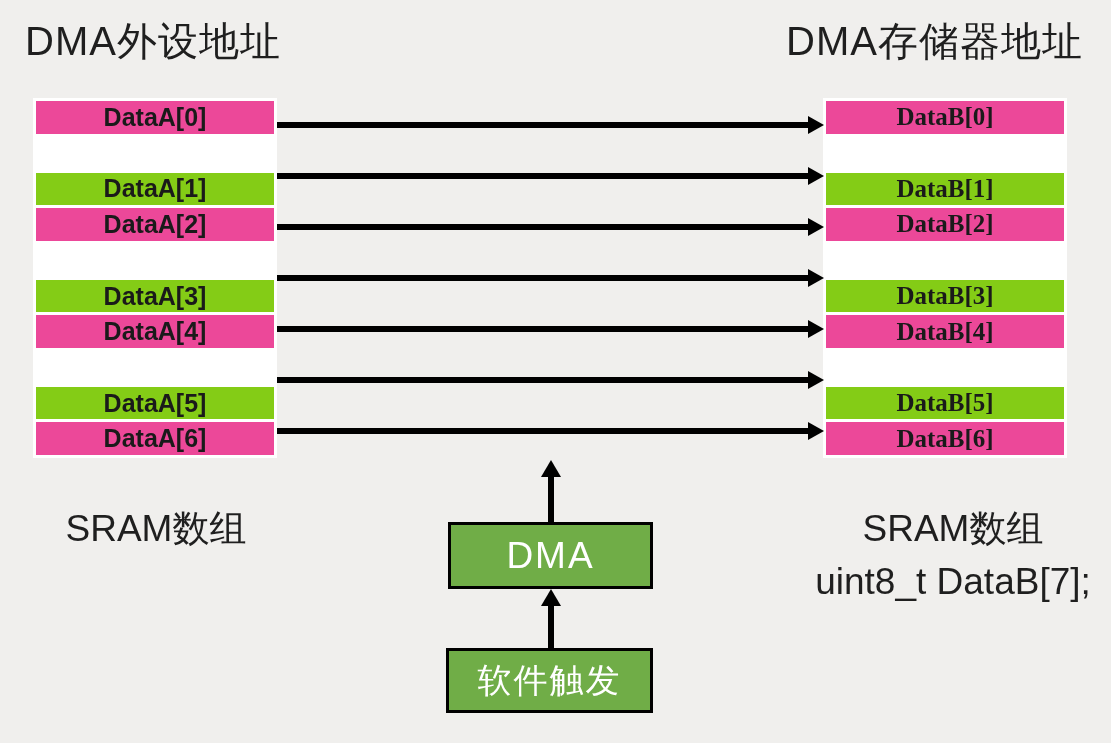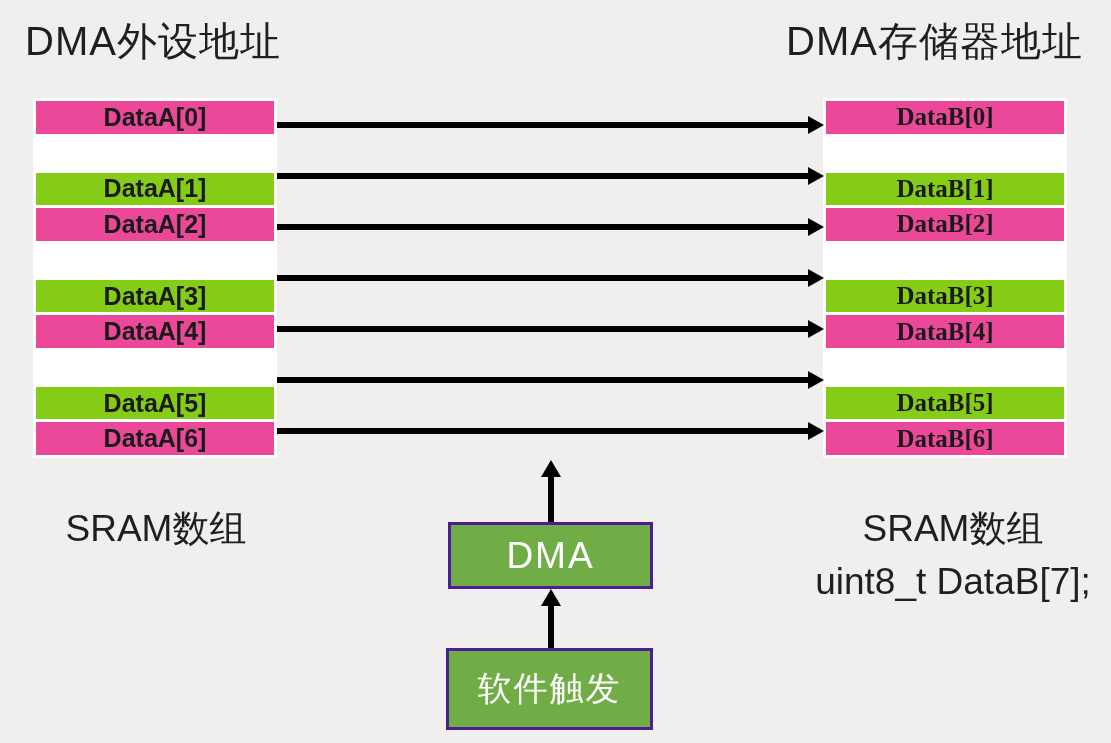--- a/index.html
+++ b/index.html
@@ -68,34 +68,34 @@
     position:absolute;
     width:0;height:0;
     border-left:10px solid transparent;
     border-right:10px solid transparent;
     border-bottom:17px solid #000;
   }
   .green-box{
     position:absolute;
     box-sizing:border-box;
     background:#70ad47;
-    border:3px solid #4c1d95;
+    border:3px solid #000000;
     color:#ffffff;
     display:flex;
     align-items:center;
     justify-content:center;
     white-space:nowrap;
   }
   .green-box.dma{
     left:448px;top:522px;width:205px;height:67px;
     font-size:37px;
     letter-spacing:2px;
   }
   .green-box.trigger{
-    left:446px;top:648px;width:207px;height:82px;
+    left:446px;top:648px;width:207px;height:65px;
     font-size:34px;
     letter-spacing:2px;
   }
   .caption{
     position:absolute;
     top:502px;
     text-align:center;
     font-size:37px;
     line-height:53px;
     color:#1f1f1f;

